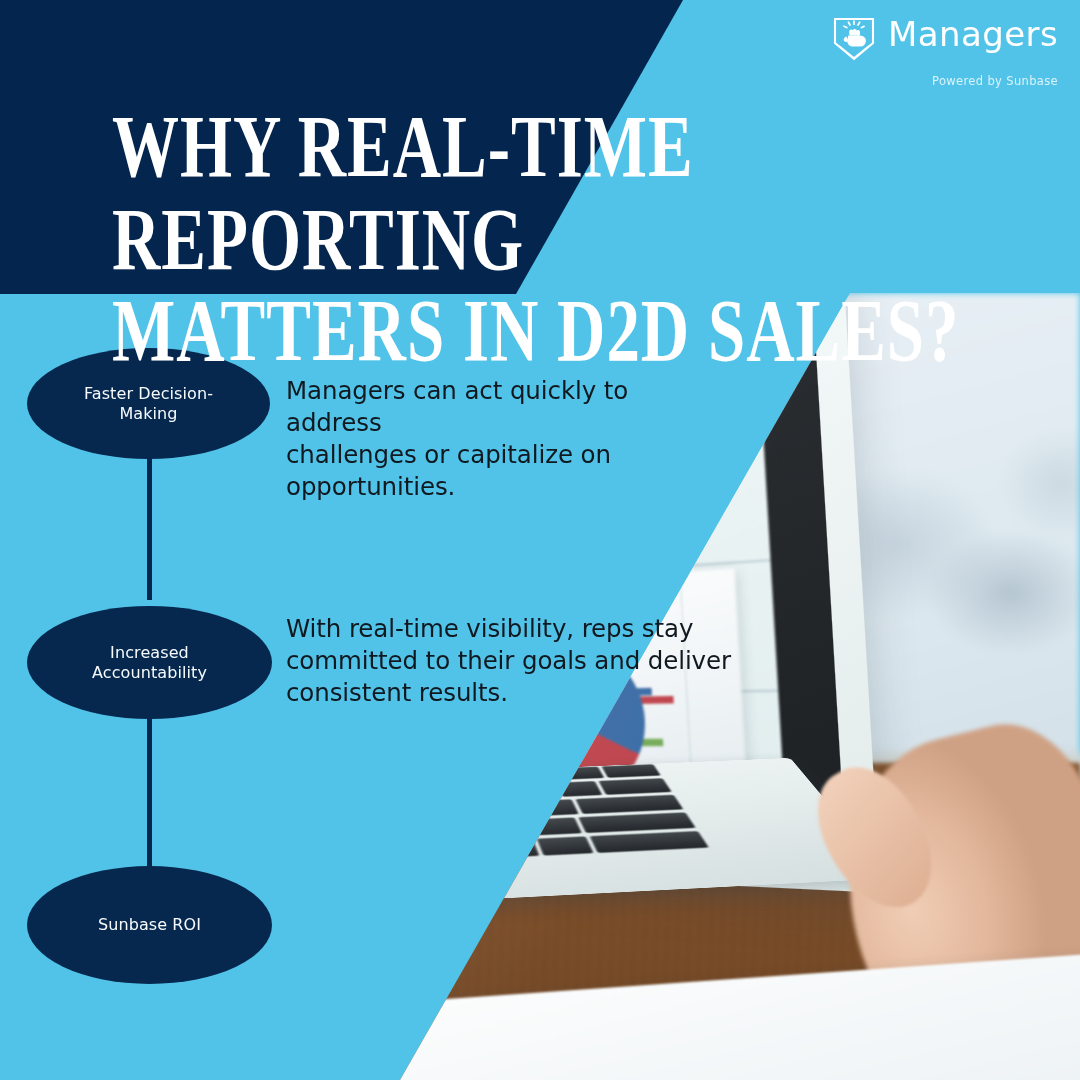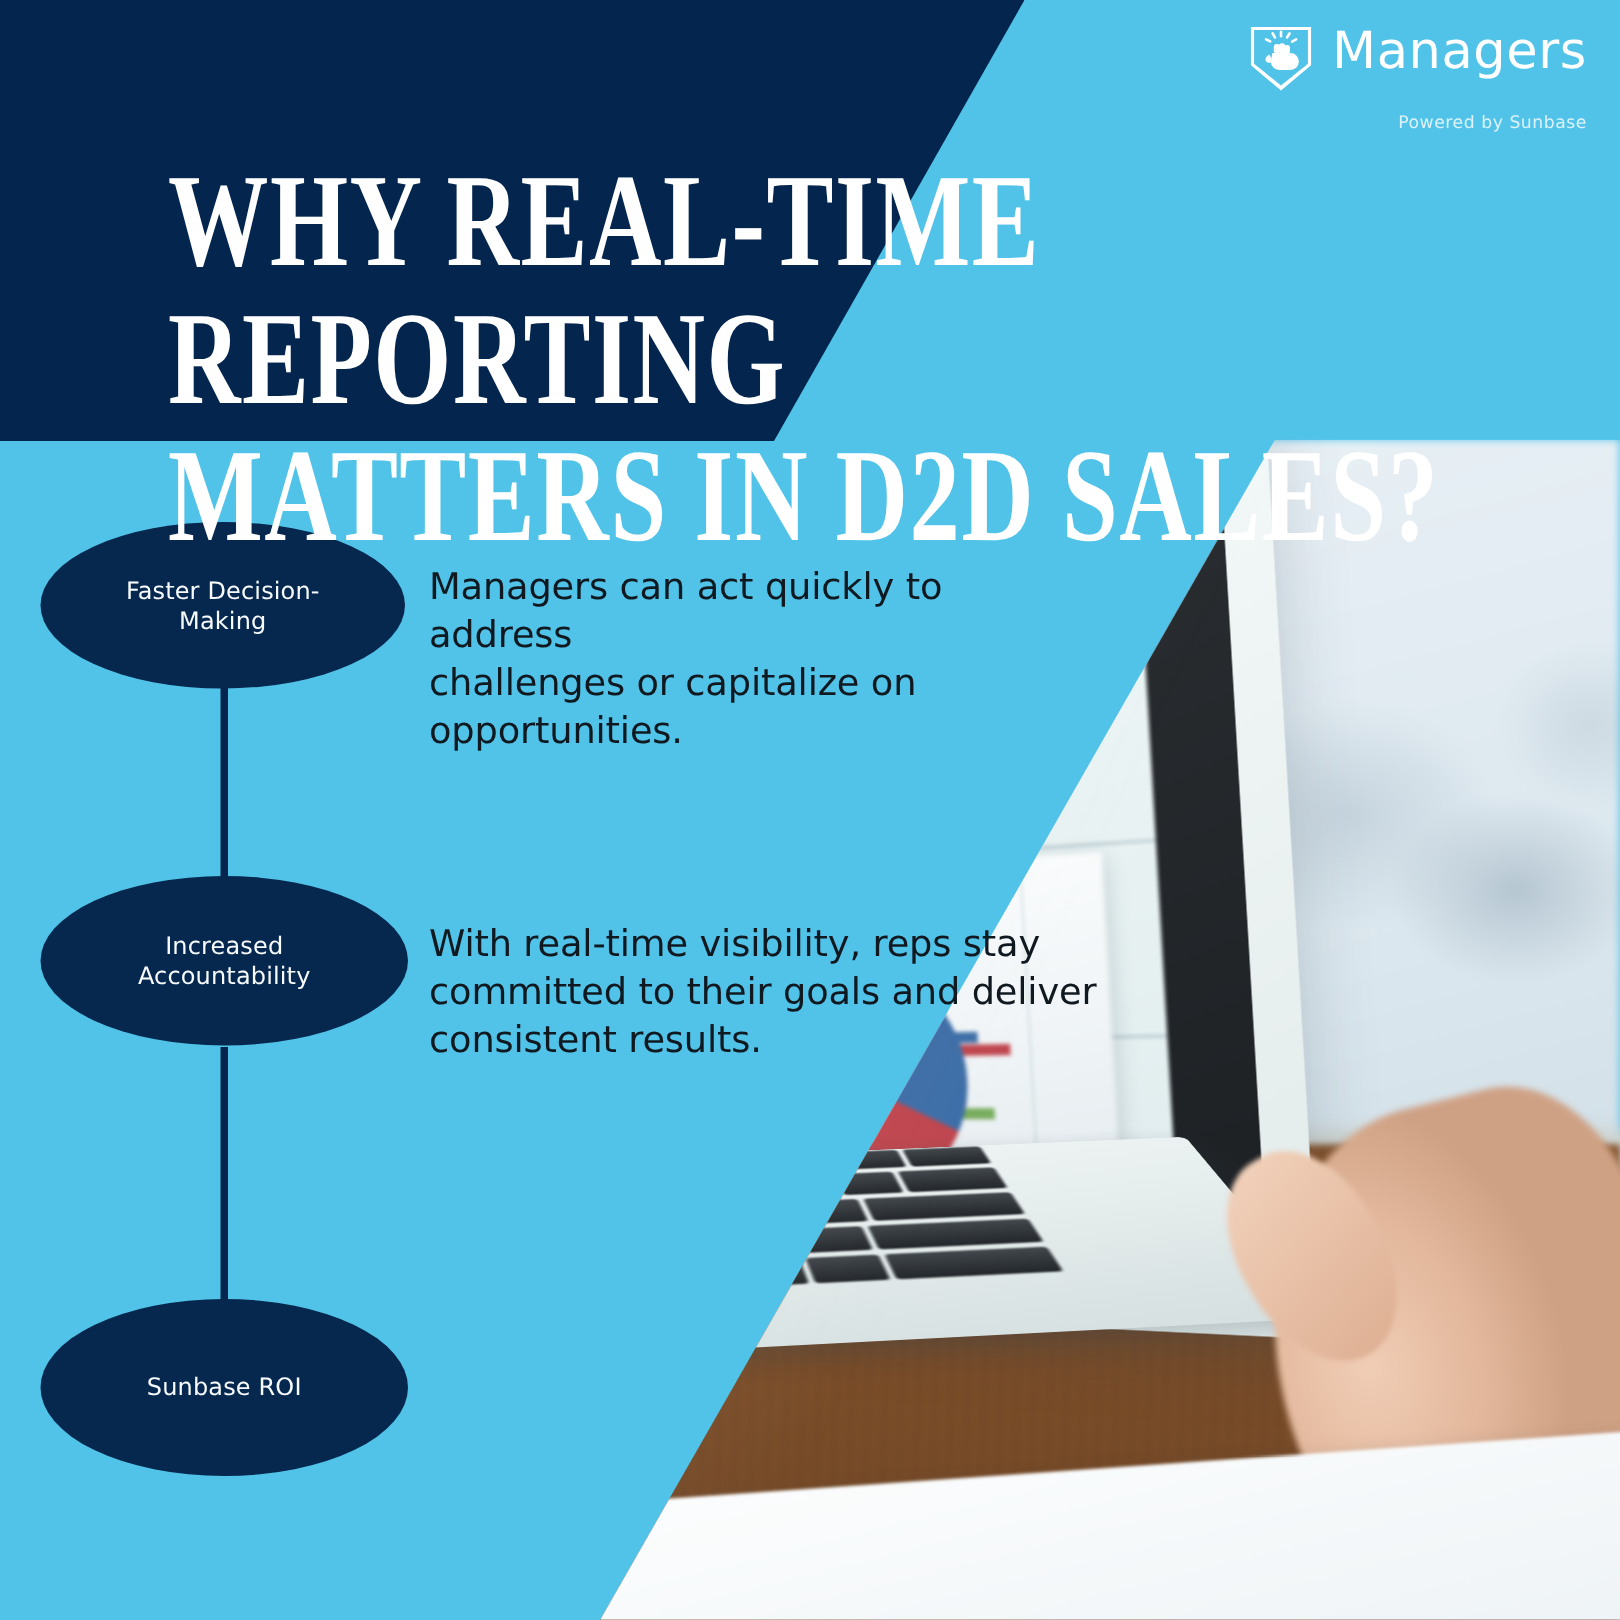--- a/index.html
+++ b/index.html
@@ -493,21 +493,21 @@
   <div class="connector" style="left:147px;top:698px;height:175px;"></div>
 
   <div class="pill" style="left:27px;top:348px;width:243px;height:111px;">
     <span class="pill-label">Faster Decision-
 Making</span>
   </div>
   <div class="desc" style="left:286px;top:375px;width:440px;">Managers can act quickly to address
 challenges or capitalize on
 opportunities.</div>
 
-  <div class="pill" style="left:27px;top:584px;width:245px;height:113px;">
+  <div class="pill" style="left:27px;top:606px;width:245px;height:113px;">
     <span class="pill-label">Increased
 Accountability</span>
   </div>
   <div class="desc" style="left:286px;top:613px;width:450px;">With real-time visibility, reps stay
 committed to their goals and deliver
 consistent results.</div>
 
   <div class="pill" style="left:27px;top:866px;width:245px;height:118px;">
     <span class="pill-label">Sunbase ROI</span>
   </div>

